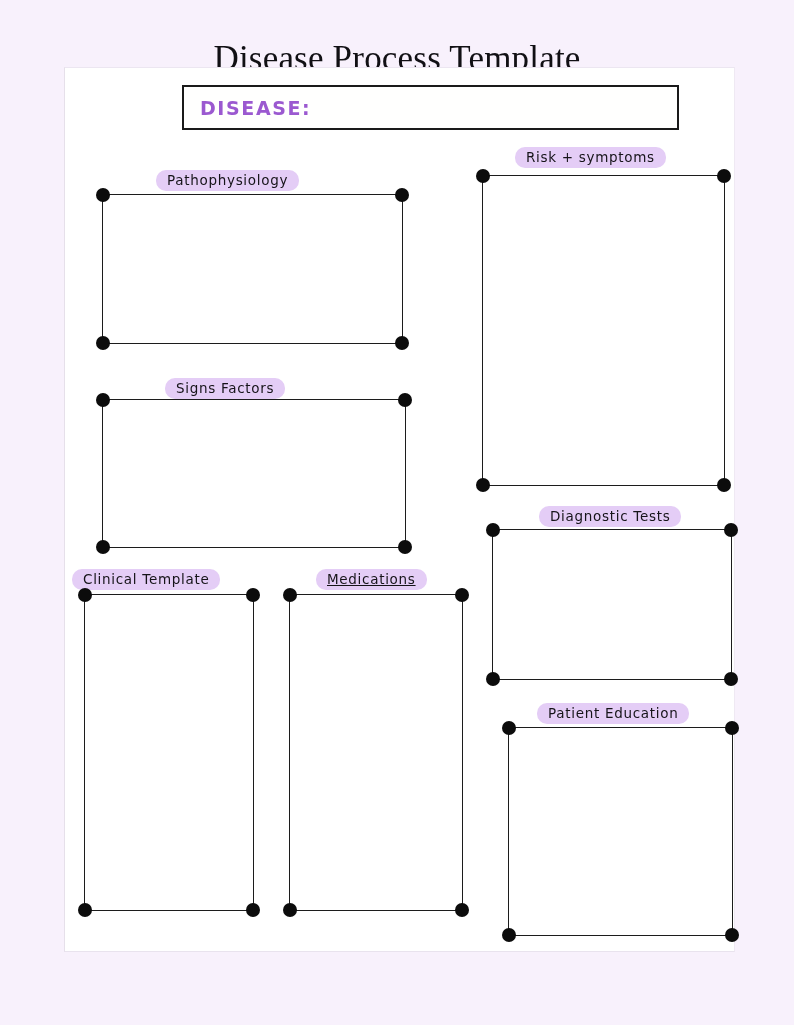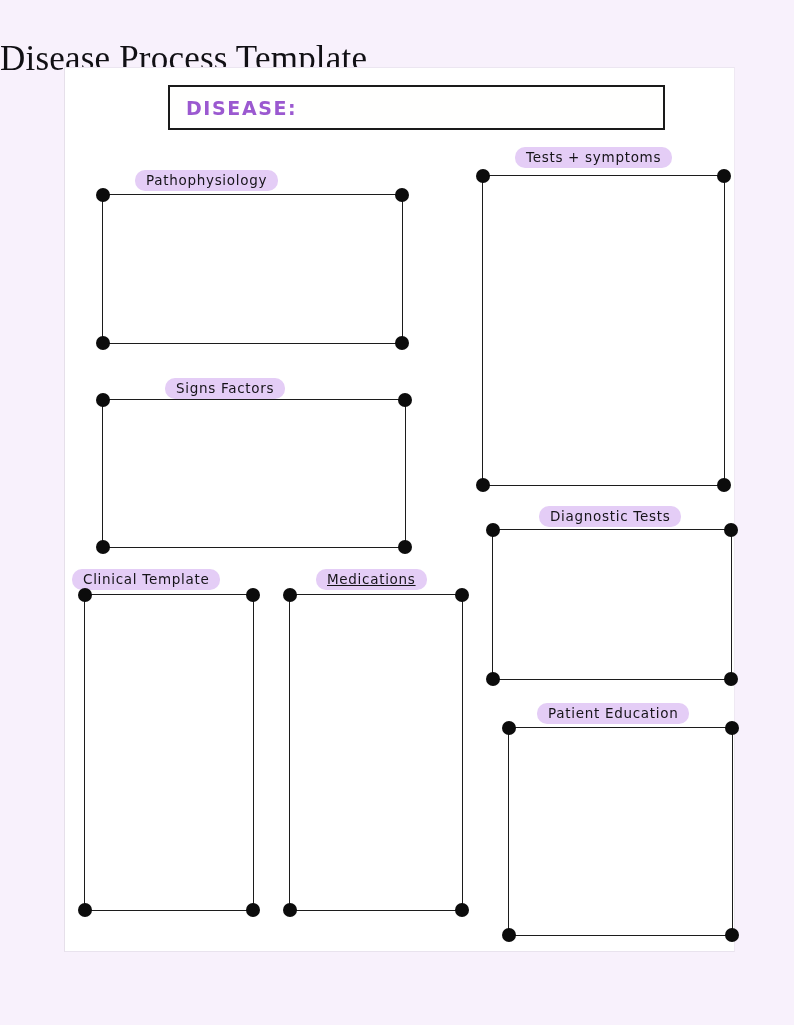--- a/index.html
+++ b/index.html
@@ -15,21 +15,21 @@
     overflow: hidden;
     position: relative;
   }
 
   
   .page-title {
     position: absolute;
     left: 0;
     top: 14px;
     width: 794px;
-    text-align: left;
+    text-align: center;
     font-family: "Liberation Serif", serif;
     font-size: 35px;
     font-weight: 400;
     color: #111014;
     letter-spacing: 0.2px;
     line-height: 44px;
   }
 
   
   .sheet {
@@ -42,21 +42,21 @@
     border-left: 1px solid #e6e0ea;
     border-top: 1px solid #ece6f1;
     border-right: 1px solid #efe9f3;
     border-bottom: 1px solid #e9e3ee;
     box-sizing: border-box;
   }
 
   
   .disease-bar {
     position: absolute;
-    left: 103px;
+    left: 117px;
     top: 17px;
     width: 497px;
     height: 45px;
     border: 2.5px solid #1a1a1a;
     background: #fffffe;
     box-sizing: border-box;
   }
   .disease-label {
     position: absolute;
     left: 16px;
@@ -109,29 +109,29 @@
 <h1 class="page-title">Disease Process Template</h1>
 
 <div class="sheet">
 
   <div class="disease-bar">
     <span class="disease-label">DISEASE:</span>
     <span class="disease-value"></span>
   </div>
 
   <div id="sections-root">
-      <div class="caption" style="left: 70px; top: 102px;">Pathophysiology</div>
+      <div class="caption" style="left: 91px; top: 102px;">Pathophysiology</div>
       <div class="box" style="left: 37px; top: 126px; width: 301px; height: 150px;">
         <span class="dot tl"></span>
         <span class="dot tr"></span>
         <span class="dot bl"></span>
         <span class="dot br"></span>
         <div style="padding: 8px 10px; font-size: 13px; white-space: pre-wrap;"></div>
       </div>
-      <div class="caption" style="left: 450px; top: 79px;">Tests + symptoms</div>
+      <div class="caption" style="left: 450px; top: 79px;">Risk + symptoms</div>
       <div class="box" style="left: 417px; top: 107px; width: 243px; height: 311px;">
         <span class="dot tl"></span>
         <span class="dot tr"></span>
         <span class="dot bl"></span>
         <span class="dot br"></span>
         <div style="padding: 8px 10px; font-size: 13px; white-space: pre-wrap;"></div>
       </div>
       <div class="caption" style="left: 100px; top: 310px;">Signs Factors</div>
       <div class="box" style="left: 37px; top: 331px; width: 304px; height: 149px;">
         <span class="dot tl"></span>

